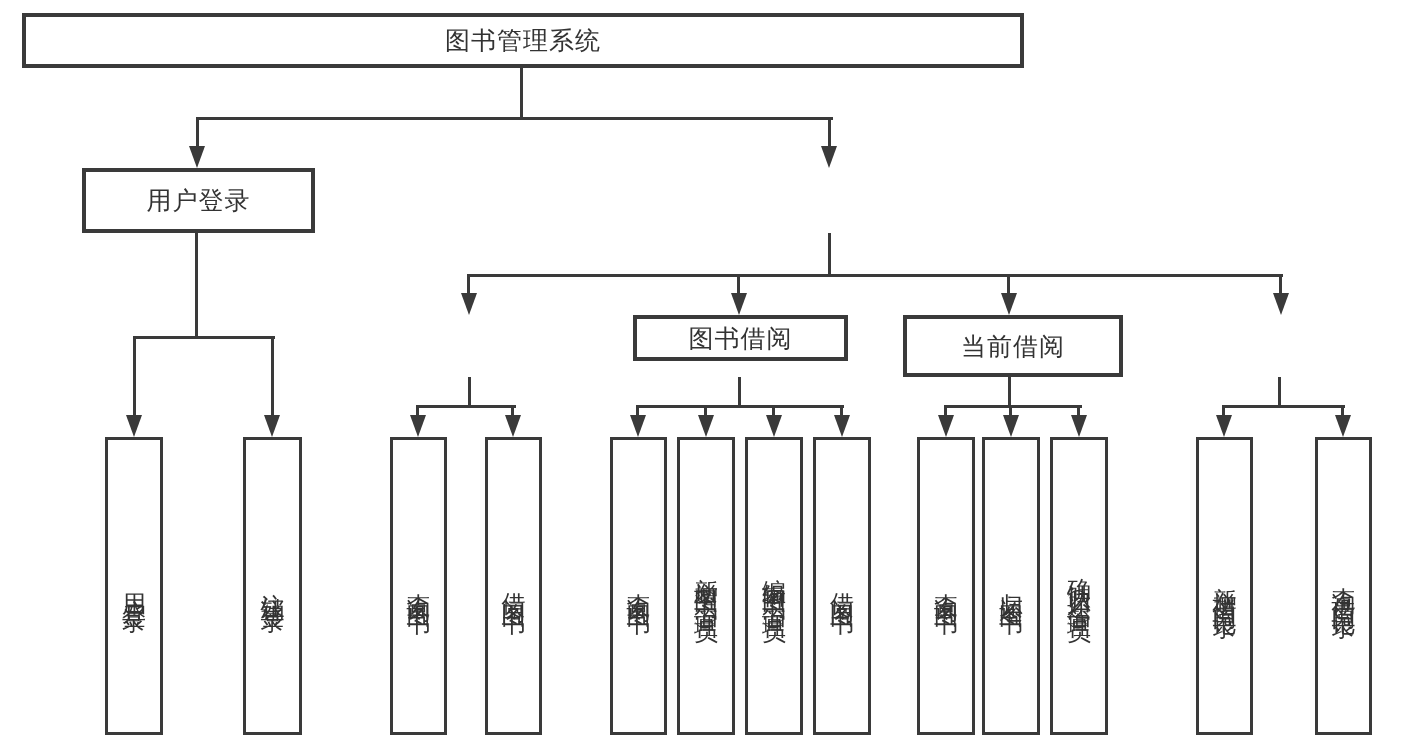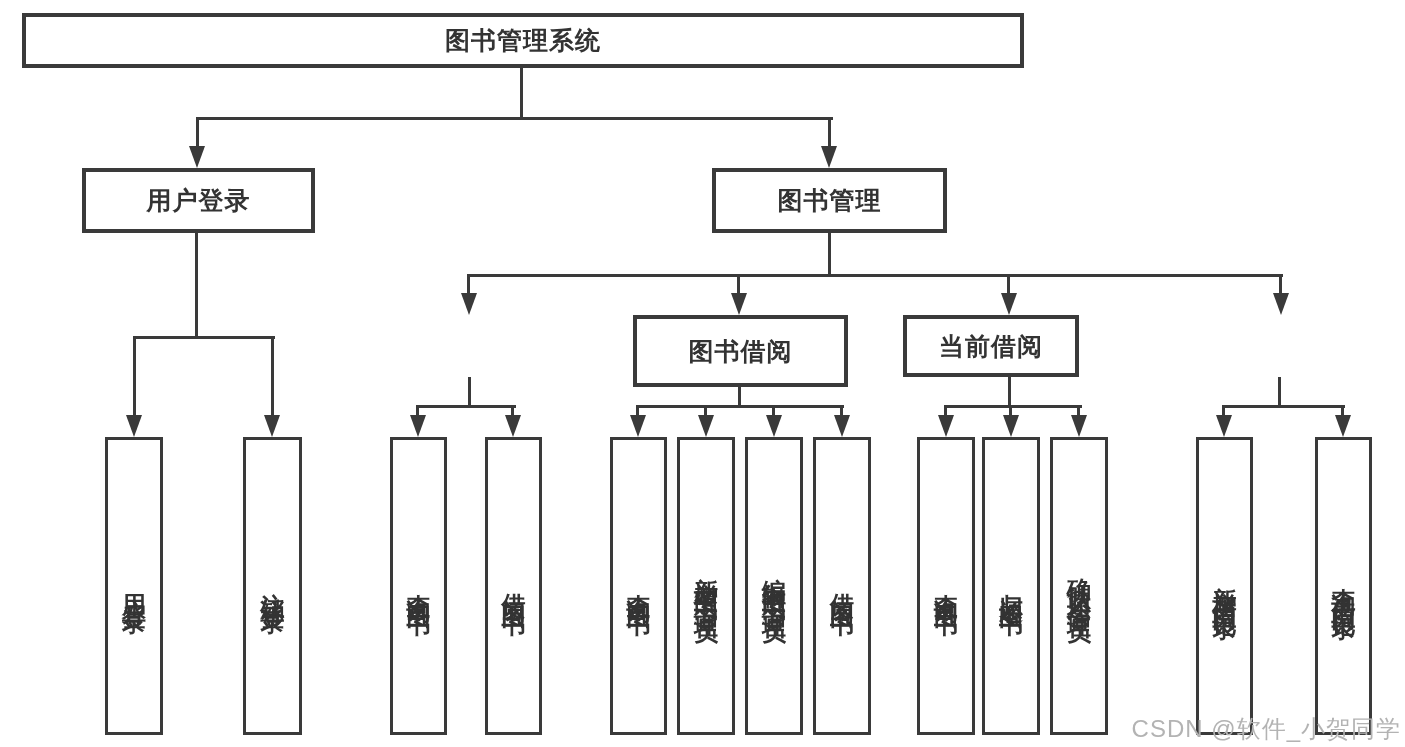--- a/index.html
+++ b/index.html
@@ -22,21 +22,20 @@
     box-sizing:border-box;
     background:var(--box_fill);
     border:3px solid var(--line);
     display:flex;
     align-items:center;
     justify-content:center;
     color:var(--text);
     font-size:25px;
     letter-spacing:1px;
     z-index:2;
-    font-weight:bold;
   }
   .vnode{font-size:24px;}
   .vnode span{
     writing-mode:vertical-rl;
     text-orientation:mixed;
     letter-spacing:6px;
     line-height:1;
     white-space:nowrap;
   }
   .vline{position:absolute;width:3px;background:var(--line);z-index:1;}
@@ -122,28 +121,25 @@
   <div class="vline" style="left:1341px;top:405px;height:13px"></div>
   <div class="arrow" style="left:1335px;top:415px"></div>
 
   <div class="node" style="left:22px;top:13px;width:1002px;height:55px;border-width:4px">
     <span>图书管理系统</span>
   </div>
 
   <div class="node" style="left:82px;top:168px;width:233px;height:65px;border-width:4px">
     <span>用户登录</span>
   </div>
-  <div class="node" style="left:712px;top:168px;width:235px;height:65px;border-width:4px">
-    <span>图书管理</span>
-  </div>
 
-  <div class="node" style="left:633px;top:315px;width:215px;height:72px;border-width:4px">
+  <div class="node" style="left:633px;top:315px;width:215px;height:46px;border-width:4px">
     <span>图书借阅</span>
   </div>
-  <div class="node" style="left:903px;top:315px;width:176px;height:62px;border-width:4px">
+  <div class="node" style="left:903px;top:315px;width:220px;height:62px;border-width:4px">
     <span>当前借阅</span>
   </div>
 
   <div class="node vnode" style="left:105px;top:437px;width:58px;height:298px">
     <span>用户登录</span>
   </div>
   <div class="node vnode" style="left:243px;top:437px;width:59px;height:298px">
     <span>注销登录</span>
   </div>
 
@@ -177,15 +173,14 @@
     <span>确认归还（管理员）</span>
   </div>
 
   <div class="node vnode" style="left:1196px;top:437px;width:57px;height:298px">
     <span>新增借阅记录</span>
   </div>
   <div class="node vnode" style="left:1315px;top:437px;width:57px;height:298px">
     <span>查询借阅记录</span>
   </div>
 
-  <div class="watermark">CSDN @软件_小贺同学</div>
 
 </div>
 
 </body></html>

